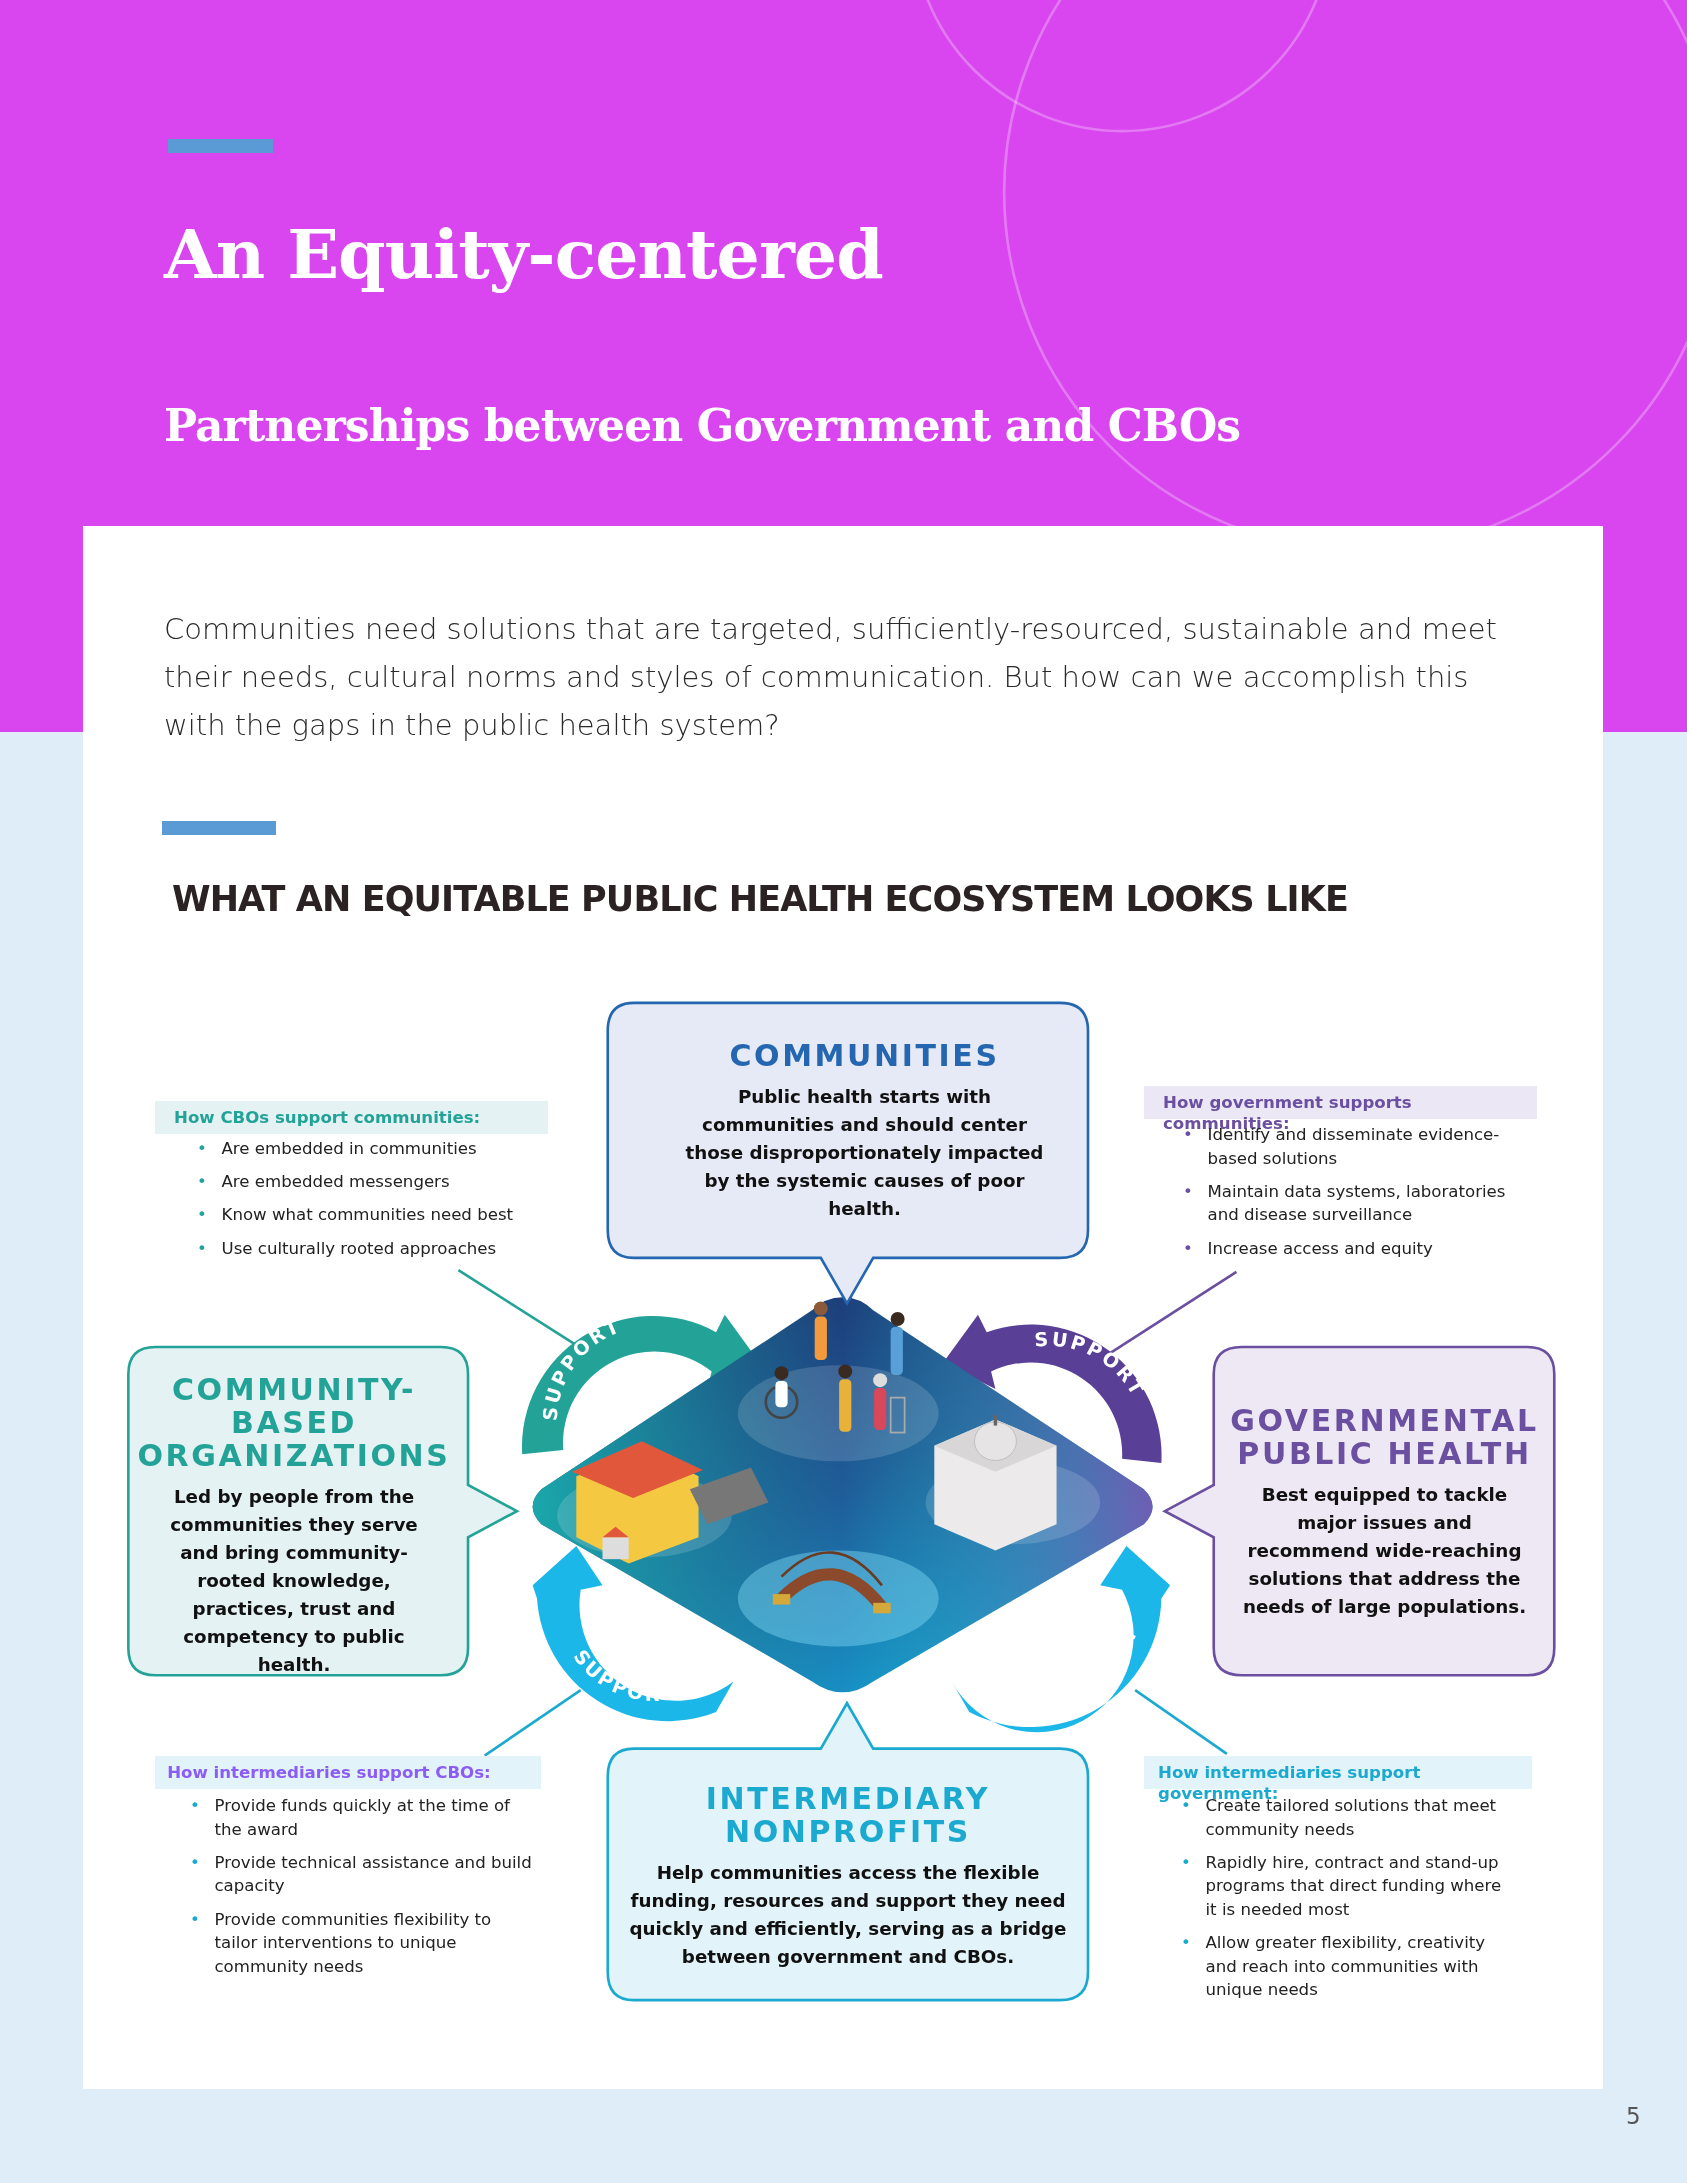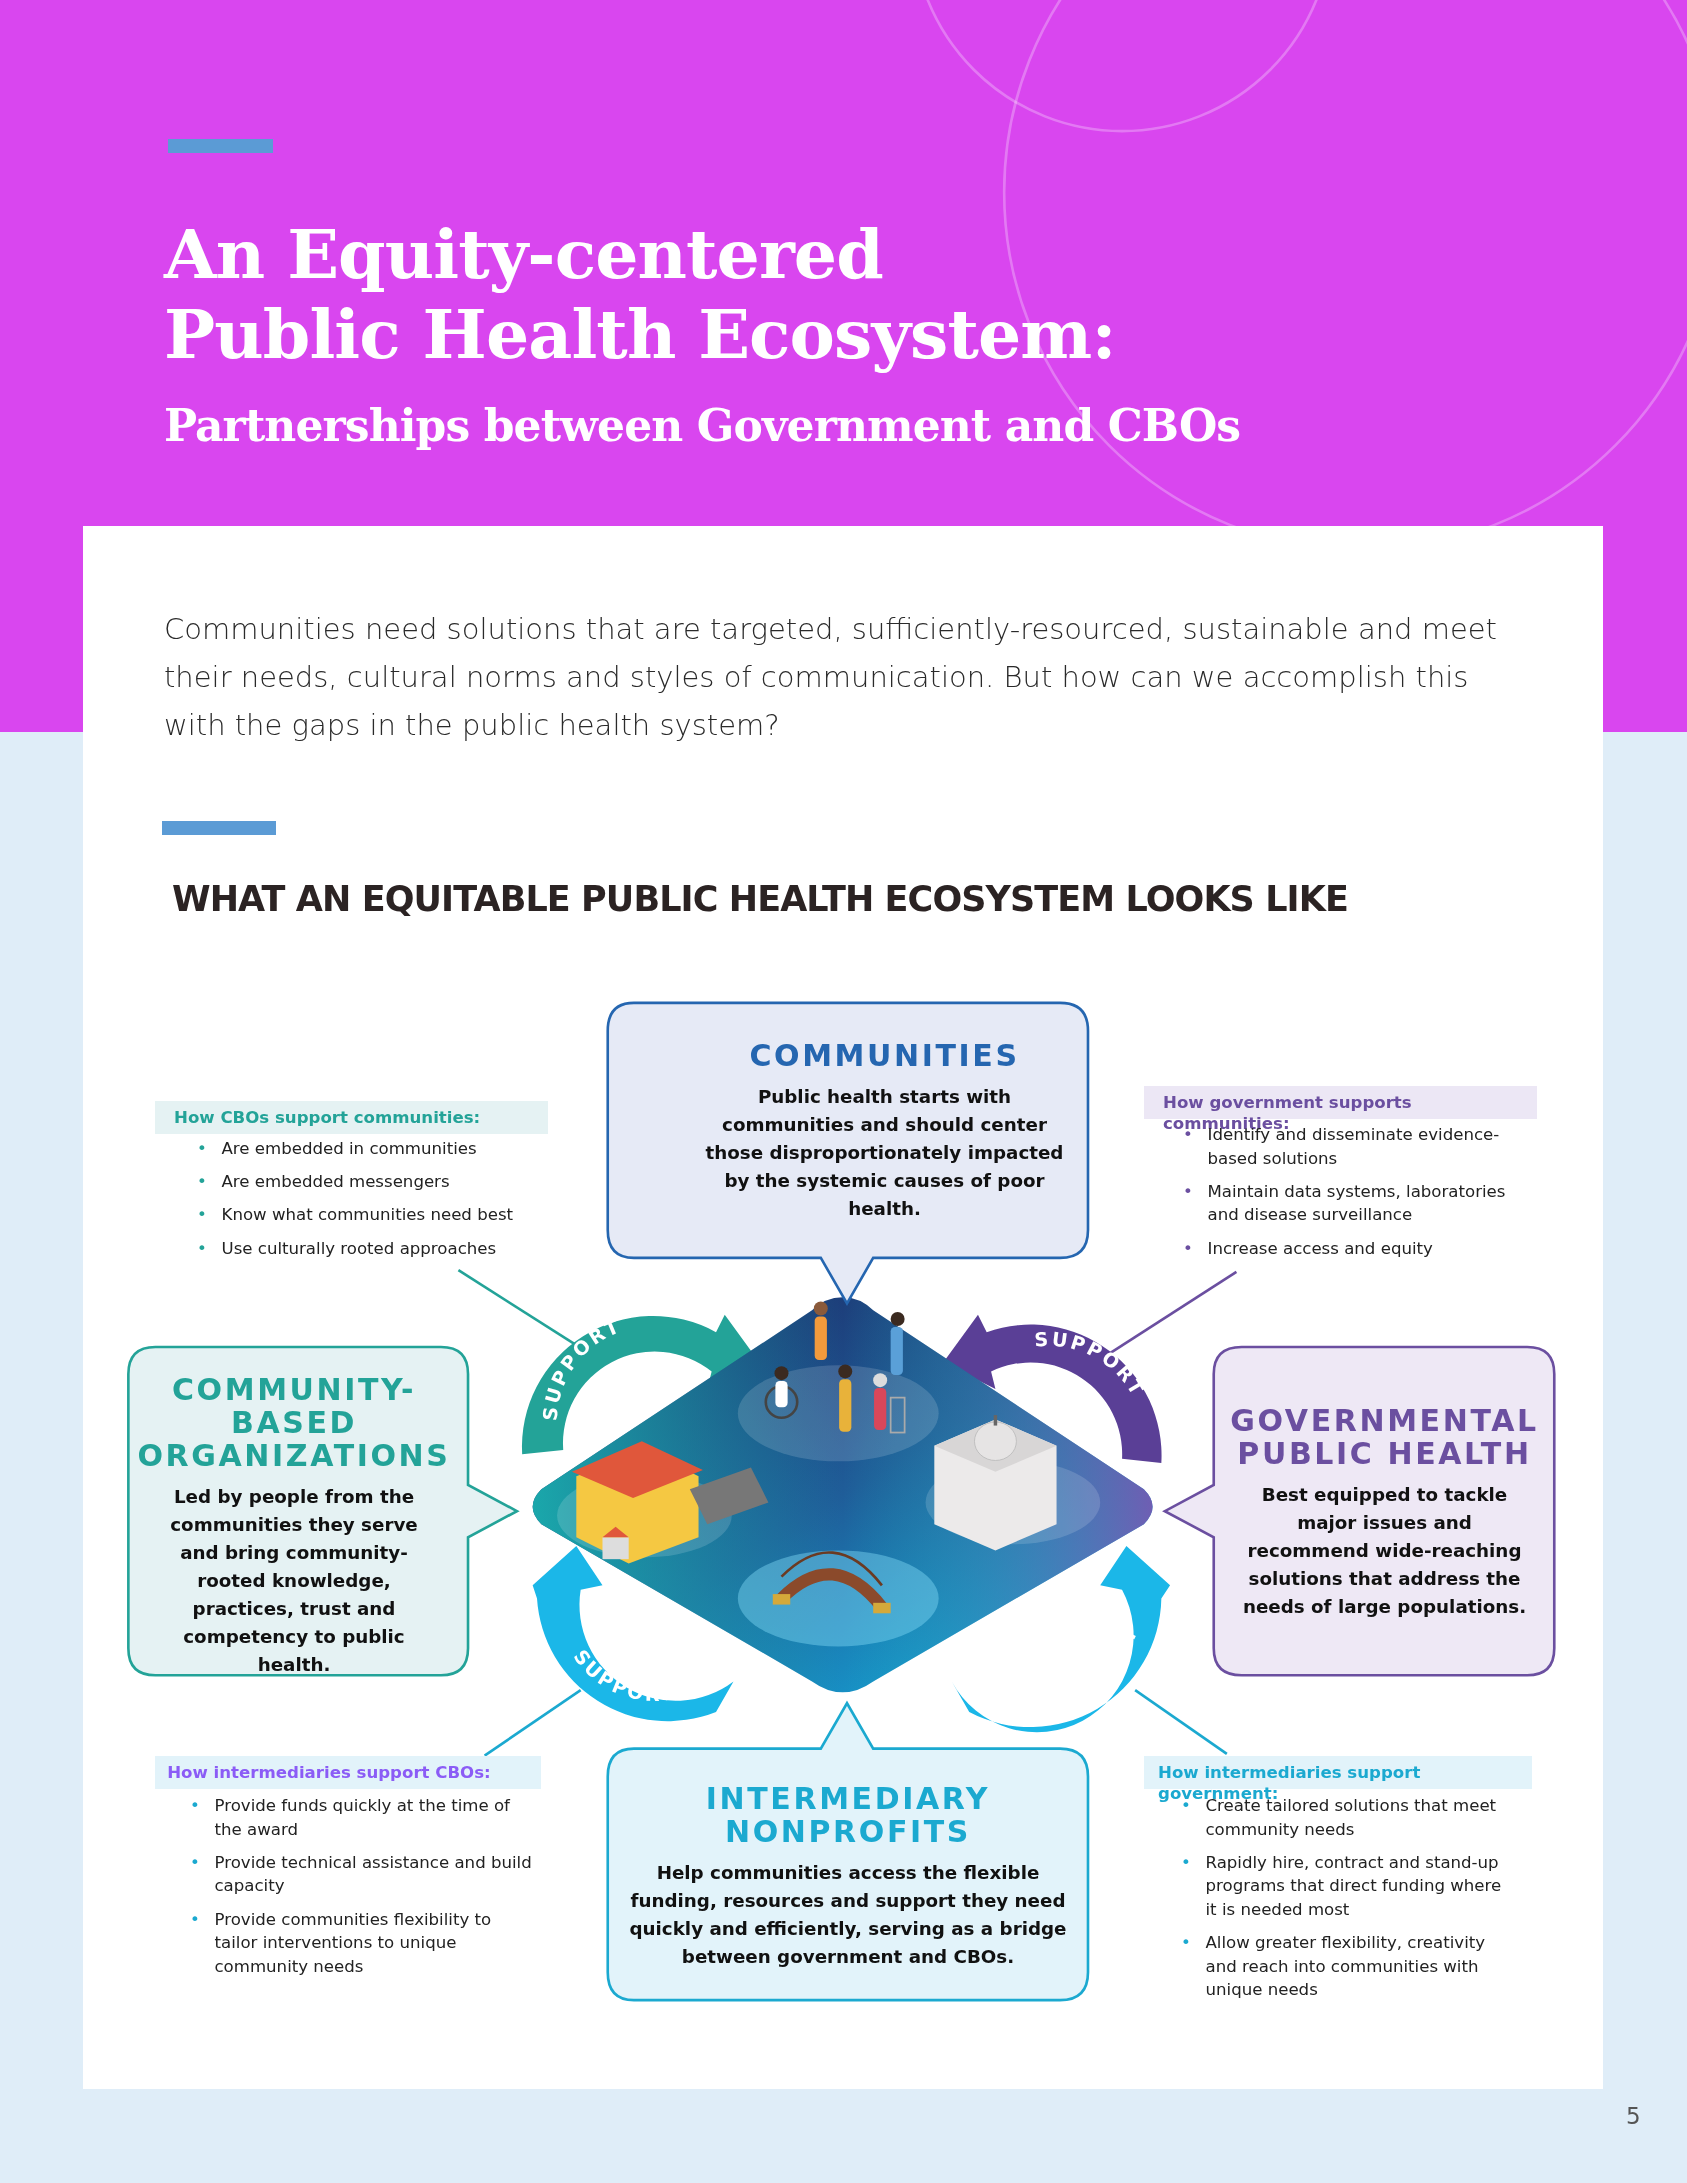--- a/index.html
+++ b/index.html
@@ -29,21 +29,20 @@
 <body>
 
 <div class="hdr">
   <svg width="1687" height="732" viewBox="0 0 1932 838">
     <circle cx="1285" cy="-90" r="240" fill="none" stroke="#ffffff" stroke-opacity="0.28" stroke-width="3"></circle>
     <circle cx="1560" cy="220" r="410" fill="none" stroke="#ffffff" stroke-opacity="0.28" stroke-width="3"></circle>
   </svg>
   <div class="accent" style="left:168px;top:139px;width:105px;height:14px;"></div>
   <h1 class="title">
     <span>An Equity-centered</span><br>
-    <span>Public Health Ecosystem:</span>
   </h1>
   <div class="subtitle">Partnerships between Government and CBOs</div>
 </div>
 
 <div class="card">
   <p class="intro">Communities need solutions that are targeted, sufficiently-resourced, sustainable and meet their needs, cultural norms and styles of communication. But how can we accomplish this with the gaps in the public health system?</p>
   <div class="accent" style="left:79px;top:295px;width:114px;height:14px;"></div>
   <h2 class="sec-head">WHAT AN EQUITABLE PUBLIC HEALTH ECOSYSTEM LOOKS LIKE</h2>
 </div>
 
@@ -137,21 +136,21 @@
 
   <path d="M 726 1148 L 1214 1148 Q 1246 1148 1246 1180 L 1246 1408 Q 1246 1440 1214 1440 L 1000 1440 L 970 1492 L 940 1440 L 726 1440 Q 696 1440 696 1408 L 696 1180 Q 696 1148 726 1148 Z" fill="#e6eaf6" stroke="#2566b0" stroke-width="3"></path>
 
   <path d="M 178 1542 L 505 1542 Q 536 1542 536 1573 L 536 1700 L 592 1730 L 536 1760 L 536 1887 Q 536 1918 505 1918 L 178 1918 Q 147 1918 147 1887 L 147 1573 Q 147 1542 178 1542 Z" fill="#e5f2f3" stroke="#23a398" stroke-width="3"></path>
 
   <path d="M 1422 1542 L 1749 1542 Q 1780 1542 1780 1573 L 1780 1887 Q 1780 1918 1749 1918 L 1422 1918 Q 1390 1918 1390 1887 L 1390 1760 L 1334 1730 L 1390 1700 L 1390 1573 Q 1390 1542 1422 1542 Z" fill="#eee8f5" stroke="#6b4fa0" stroke-width="3"></path>
 
   <path d="M 726 2002 L 940 2002 L 970 1950 L 1000 2002 L 1214 2002 Q 1246 2002 1246 2034 L 1246 2258 Q 1246 2290 1214 2290 L 726 2290 Q 696 2290 696 2258 L 696 2034 Q 696 2002 726 2002 Z" fill="#e2f3fa" stroke="#1ba9d0" stroke-width="3"></path>
 </svg>
 
-<div class="box" style="left:628px;top:1039px;width:480px;border:none;padding-left:33px;">
+<div class="box" style="left:608px;top:1039px;width:480px;border:none;padding-left:33px;">
   <h3 style="color:#2566b0;">COMMUNITIES</h3>
   <p style="margin:10.5px auto 0;width:376px;">Public health starts with communities and should center those disproportionately impacted by the systemic causes of poor health.</p>
 </div>
 
 <div class="box" style="left:124px;top:1373px;width:340px;border:none;">
   <h3 style="color:#23a398;">
     <span>COMMUNITY-</span><br>
     <span>BASED</span><br>
     <span>ORGANIZATIONS</span>
   </h3>

